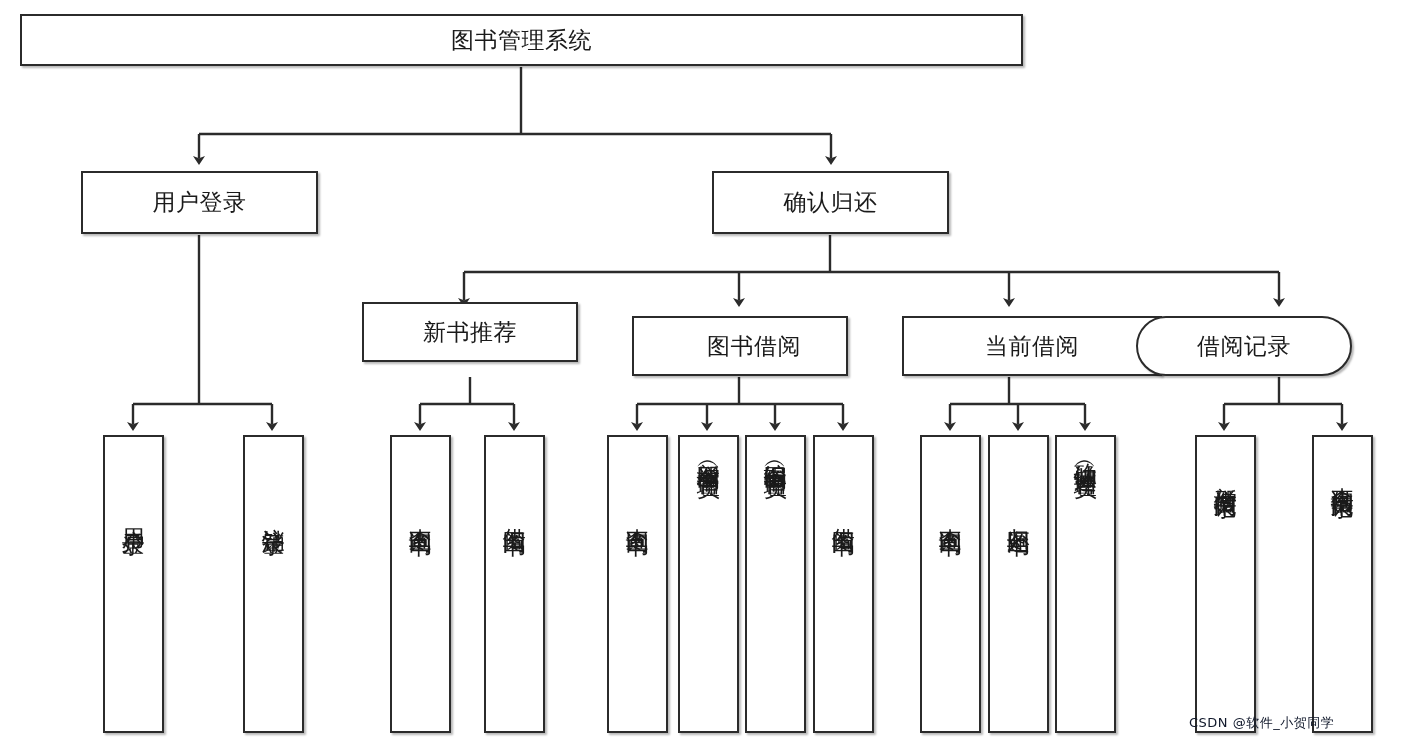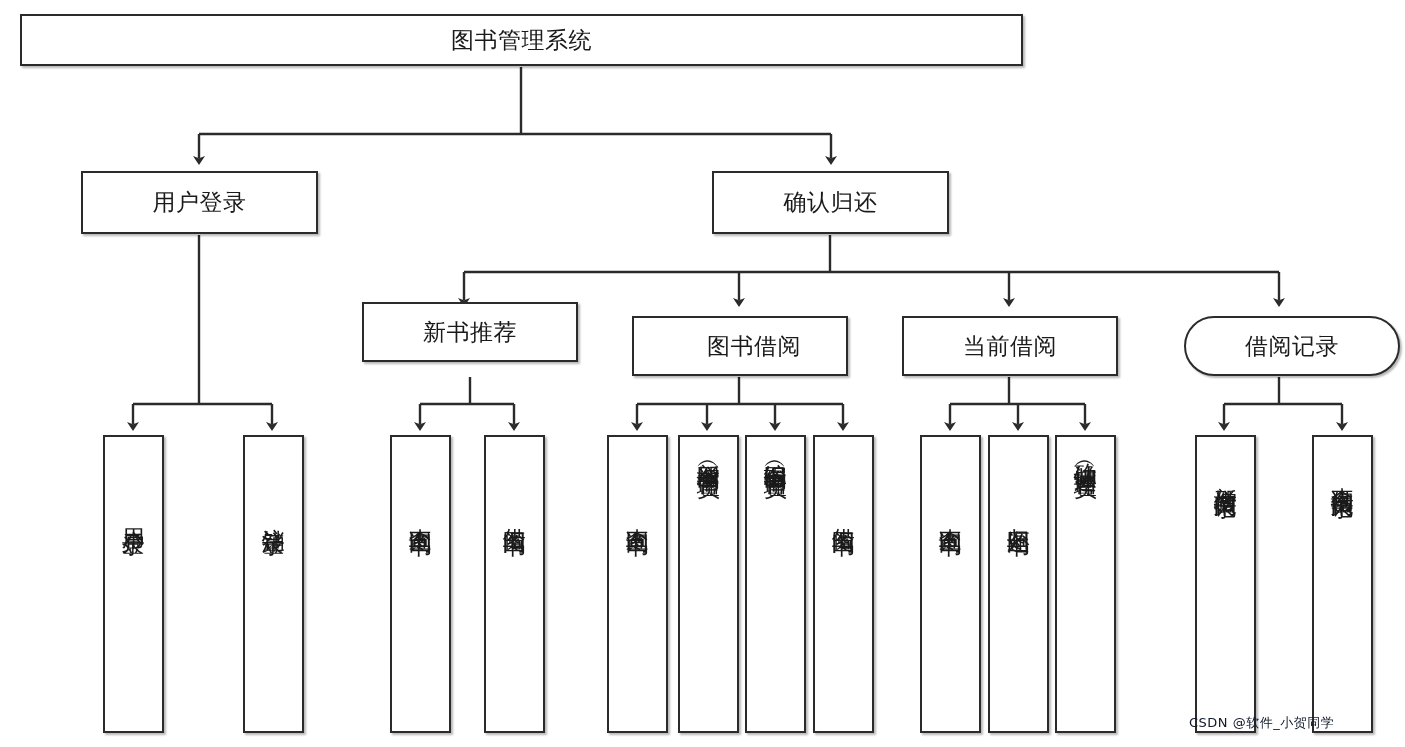--- a/index.html
+++ b/index.html
@@ -131,24 +131,24 @@
   <div class="node" style="left:712px; top:171px; width:237px; height:63px;">
     <span class="node-label">确认归还</span>
   </div>
 
   <div class="node" style="left:362px; top:302px; width:216px; height:60px;">
     <span class="node-label">新书推荐</span>
   </div>
   <div class="node" style="left:632px; top:316px; width:216px; height:60px;padding-left:28px;">
     <span class="node-label">图书借阅</span>
   </div>
-  <div class="node" style="left:902px; top:316px; width:216px; height:60px;">
+  <div class="node" style="left:902px; top:316px; width:260px; height:60px;">
     <span class="node-label">当前借阅</span>
   </div>
-  <div class="node" style="left:1184px; top:316px; width:216px; height:60px;border-radius:30px;">
+  <div class="node" style="left:1136px; top:316px; width:216px; height:60px;border-radius:30px;">
     <span class="node-label">借阅记录</span>
   </div>
 
   <div class="node vertical" style="left:103px; top:435px; width:61px; height:298px; padding-top:73px;">
     <span class="node-label">用户登录</span>
   </div>
   <div class="node vertical" style="left:243px; top:435px; width:61px; height:298px; padding-top:73px;">
     <span class="node-label">注销登录</span>
   </div>
 

